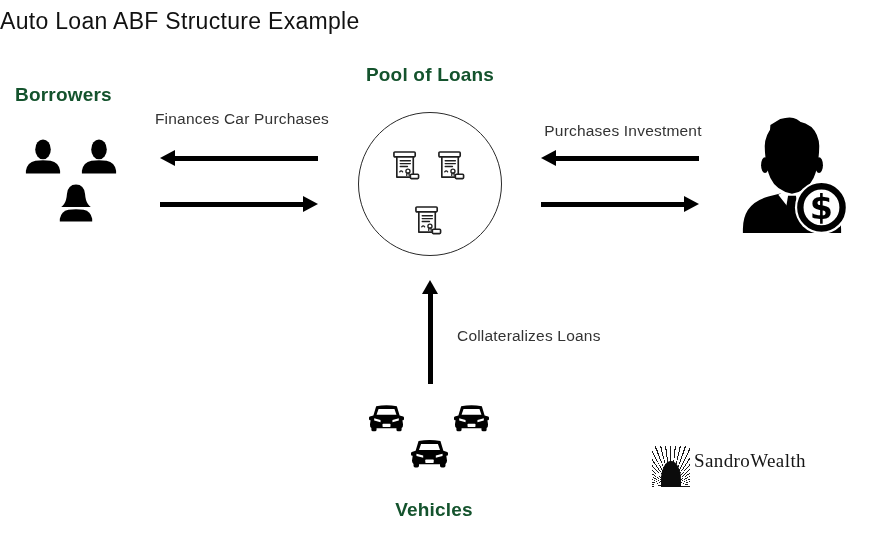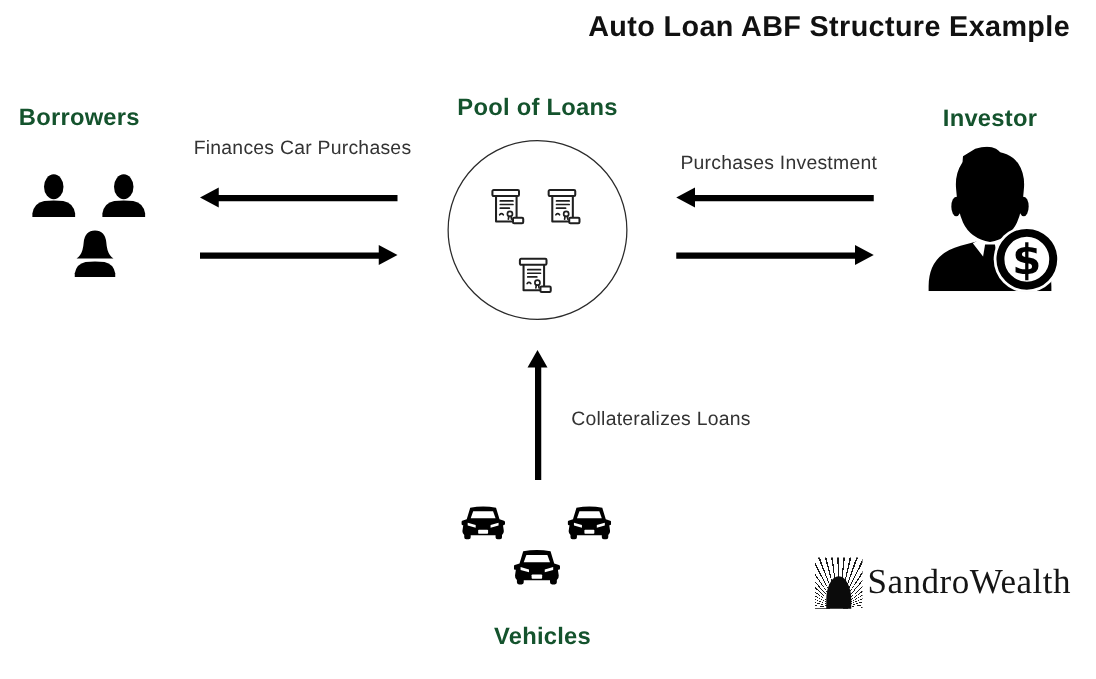--- a/index.html
+++ b/index.html
@@ -2,22 +2,22 @@
 <html><head>
 <meta charset="utf-8">
 <style>
   html,body{margin:0;padding:0;background:#fff;}
   .canvas{
     position:relative;width:877px;height:543px;background:#fff;overflow:hidden;
     font-family:"Liberation Sans","DejaVu Sans",sans-serif;color:#000;
   }
   .abs{position:absolute;}
   .title{
-    top:8px;left:0;width:856px;text-align:right;
-    font-size:23px;font-weight:700;letter-spacing:.3px;color:#111;
+    top:8px;left:0;width:856px;text-align:left;
+    font-size:23px;font-weight:400;letter-spacing:.3px;color:#111;
   }
   .node-label{font-size:19px;font-weight:700;color:#14532d;letter-spacing:.2px;}
   .flow-label{font-size:15.5px;color:#333;letter-spacing:.2px;}
   .ctr{text-align:center;}
   
   .pool-circle{
     left:358px;top:112px;width:144px;height:144px;border:1.6px solid #2a2a2a;border-radius:50%;
     box-sizing:border-box;background:#fff;
   }
   
@@ -33,21 +33,21 @@
   .varrow .bar{position:absolute;left:5.5px;width:5px;top:12px;bottom:0;background:#000;}
   .varrow .head{position:absolute;top:0;left:0;width:0;height:0;border-left:8px solid transparent;border-right:8px solid transparent;border-bottom:14px solid #000;}
   
   .logo-mark{
     left:652px;top:446px;width:38px;height:41px;
     background:repeating-conic-gradient(from 270deg at 50% 100%, #1a1a1a 0deg 1.7deg, #fff 1.7deg 6.8deg);
   }
   .logo-arch{position:absolute;left:24%;right:24%;bottom:0;height:64%;background:#0b0b0b;border-radius:50% 50% 0 0 / 72% 72% 0 0;}
   .logo-text{
     left:694px;top:450px;font-family:"Liberation Serif","DejaVu Serif",serif;
-    font-size:28px;color:#151515;letter-spacing:.4px;
+    font-size:19px;color:#151515;letter-spacing:.4px;
   }
   svg{display:block;}
   .defs{position:absolute;width:0;height:0;overflow:hidden;}
 </style>
 </head>
 <body>
 
 <svg class="defs" aria-hidden="true">
   <defs>
     <symbol id="sym-person-male" viewBox="0 0 40 36">
@@ -103,33 +103,32 @@
   <svg class="abs" style="left:24px;top:139px;" width="38" height="35">
       <use href="#sym-person-male"></use>
     </svg>
   <svg class="abs" style="left:80px;top:139px;" width="38" height="35">
       <use href="#sym-person-male"></use>
     </svg>
   <svg class="abs" style="left:56px;top:183px;" width="40" height="39">
       <use href="#sym-person-female"></use>
     </svg>
 
-  <div class="abs node-label ctr" style="left:340px;top:76px;width:180px;">Pool of Loans</div>
+  <div class="abs node-label ctr" style="left:340px;top:64px;width:180px;">Pool of Loans</div>
   <div class="abs pool-circle"></div>
   <svg class="abs" style="left:392px;top:149px;" width="29" height="35">
       <use href="#sym-contract"></use>
     </svg>
   <svg class="abs" style="left:437px;top:149px;" width="29" height="35">
       <use href="#sym-contract"></use>
     </svg>
   <svg class="abs" style="left:414px;top:204px;" width="29" height="35">
       <use href="#sym-contract"></use>
     </svg>
 
-  <div class="abs node-label ctr" style="left:712px;top:85px;width:160px;">Investor</div>
   <svg class="abs" style="left:737px;top:117px;" width="110" height="116">
       <use href="#sym-businessman"></use>
     </svg>
 
   <div class="abs flow-label ctr" style="left:122px;top:110px;width:240px;">Finances Car Purchases</div>
   <div class="harrow point-left" style="left:160px;top:150px;width:158px;">
     <span class="head"></span>
       <span class="bar"></span>
   </div>
   <div class="harrow point-right" style="left:160px;top:196px;width:158px;">

